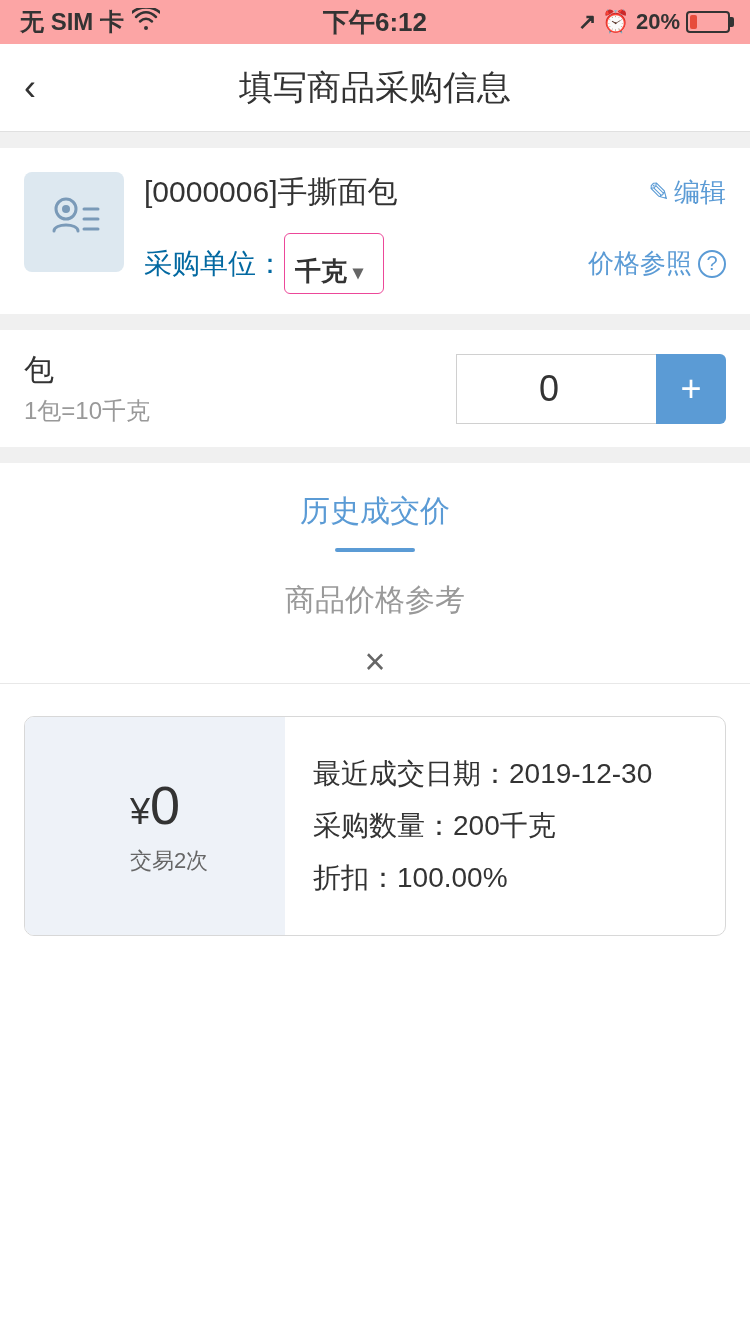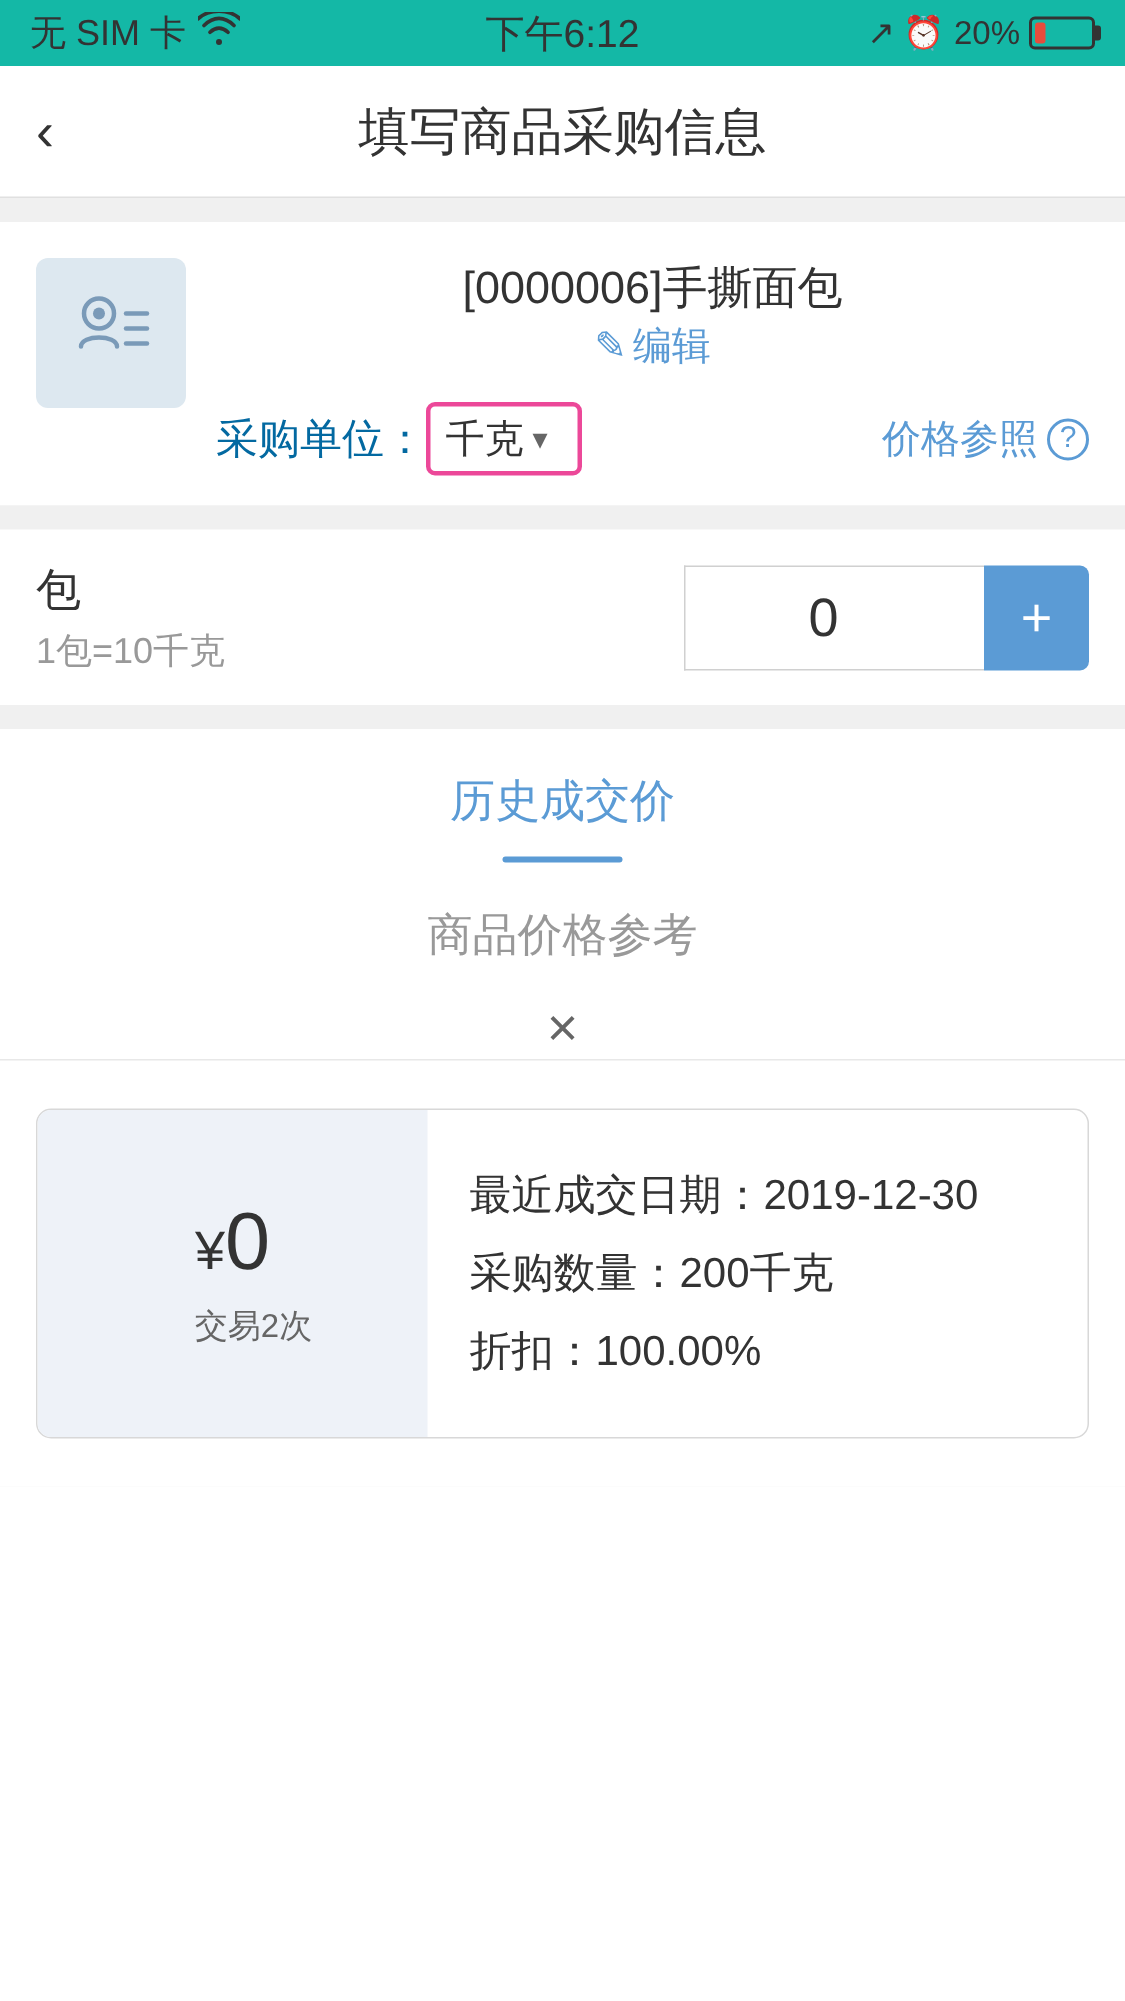--- a/index.html
+++ b/index.html
@@ -9,27 +9,27 @@
       min-height: 1334px;
       background: #f0f0f0;
       font-family: -apple-system, "PingFang SC", "Helvetica Neue", Arial, sans-serif;
       font-size: 28px;
       color: #333;
     }
 
     
     .status-bar {
       height: 44px;
-      background: #14b8a6;
+      background: #fca5a5;
       display: flex;
       align-items: center;
       justify-content: space-between;
       padding: 0 20px;
       font-size: 24px;
-      font-weight: 400;
+      font-weight: 700;
     }
     .status-left {
       display: flex;
       align-items: center;
       gap: 8px;
     }
     .status-center {
       position: absolute;
       left: 50%;
       transform: translateX(-50%);
@@ -117,21 +117,20 @@
       line-height: 1;
     }
     .product-info {
       flex: 1;
     }
     .product-header {
       display: flex;
       justify-content: space-between;
       align-items: center;
       margin-bottom: 20px;
-      flex-direction: column;
     }
     .product-name {
       font-size: 30px;
       color: #333;
       font-weight: 500;
     }
     .edit-btn {
       color: #5b9bd5;
       font-size: 26px;
       display: flex;
@@ -143,29 +142,30 @@
       display: flex;
       align-items: center;
       justify-content: space-between;
     }
     .unit-label {
       font-size: 28px;
       color: #0369a1;
       text-align: center;
     }
     .unit-select {
-      border: 3px solid #ec4899;
+      border: 1px solid #ec4899;
       border-radius: 6px;
-      padding: 4px 20px 4px 10px;
+      padding: 20px 20px 4px 10px;
       font-size: 26px;
       color: #333;
       background: #fff;
       position: relative;
       display: inline-flex;
       align-items: center;
+      font-weight: bold;
     }
     .unit-select-arrow {
       margin-left: 6px;
       font-size: 20px;
       color: #666;
     }
     .price-ref {
       color: #5b9bd5;
       font-size: 26px;
       display: flex;

